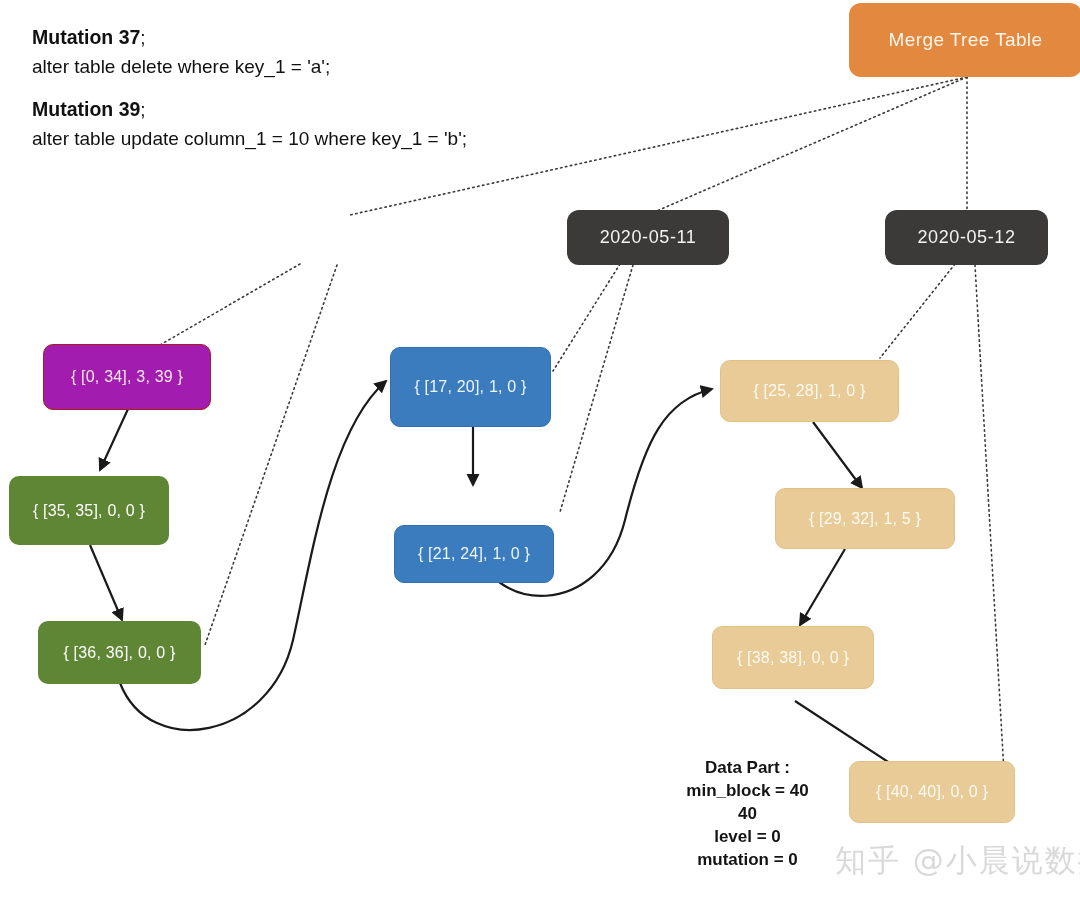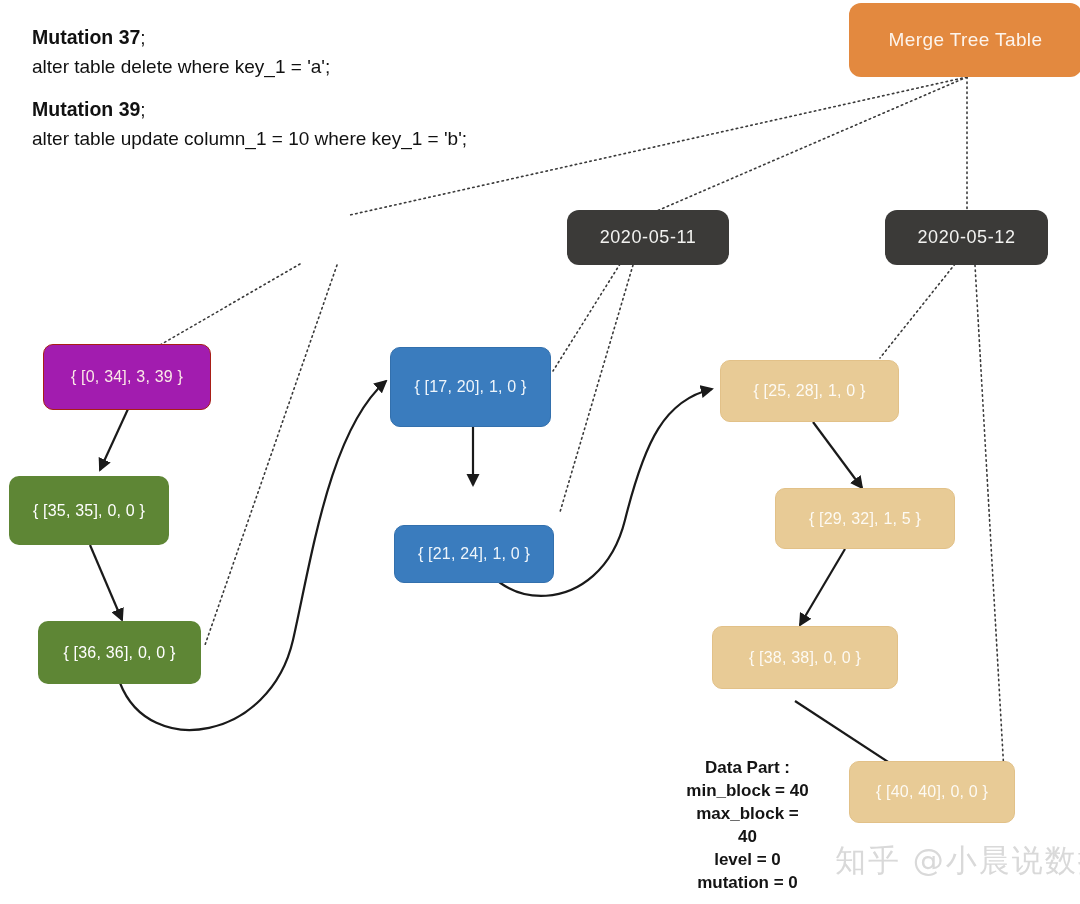--- a/index.html
+++ b/index.html
@@ -182,31 +182,30 @@
   <div class="node node-blue" style="left:394px; top:484px; width:160px; height:58px;margin-top:41px;">
     <span>{ [21, 24], 1, 0 }</span>
   </div>
 
   <div class="node node-tan" style="left:720px; top:360px; width:179px; height:62px;">
     <span>{ [25, 28], 1, 0 }</span>
   </div>
   <div class="node node-tan" style="left:775px; top:488px; width:180px; height:61px;">
     <span>{ [29, 32], 1, 5 }</span>
   </div>
-  <div class="node node-tan" style="left:712px; top:626px; width:186px; height:63px;">
+  <div class="node node-tan" style="left:712px; top:626px; width:162px; height:63px;">
     <span>{ [38, 38], 0, 0 }</span>
   </div>
   <div class="node node-tan" style="left:849px; top:761px; width:166px; height:62px;">
     <span>{ [40, 40], 0, 0 }</span>
   </div>
 
   <div class="legend" style="left:655px; top:757px; width:185px;">
     <div>Data Part :</div>
     <div>min_block = 40</div>
-    <div>max_block =</div>
     <div>40</div>
     <div>level = 0</div>
     <div>mutation = 0</div>
   </div>
 
   <div class="watermark" style="left:835px; top:840px;">
     <span>知乎 @小晨说数据</span>
   </div>
 
 </div>

